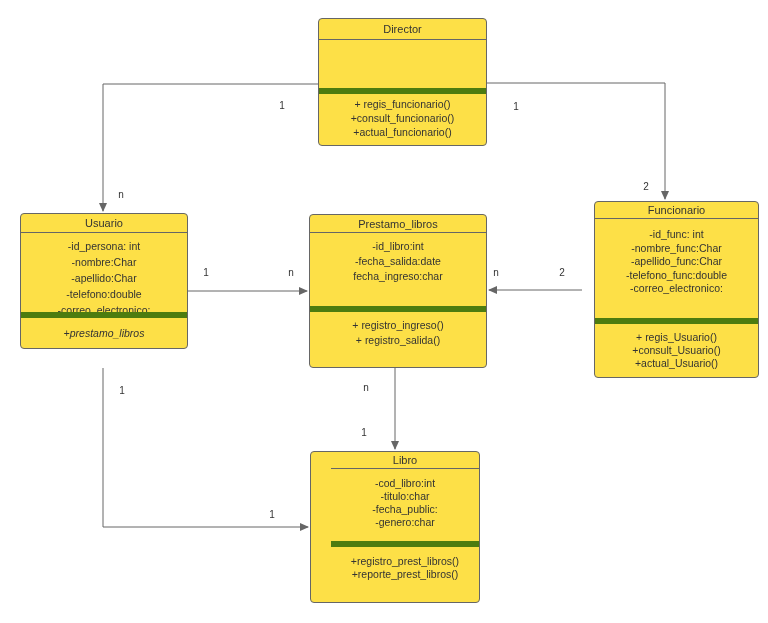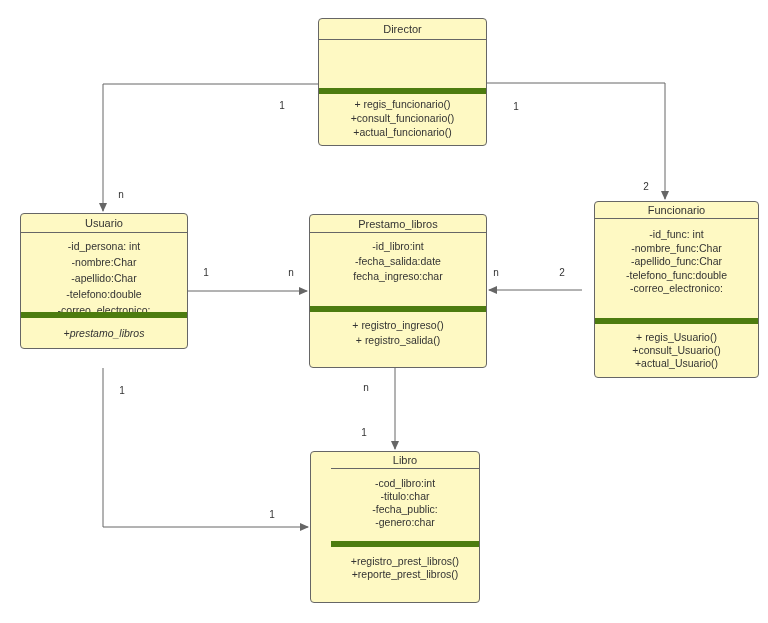--- a/index.html
+++ b/index.html
@@ -10,21 +10,21 @@
     height: 623px;
     background: #ffffff;
     font-family: "Liberation Sans", sans-serif;
     color: #333333;
     overflow: hidden;
   }
   svg.wires { position: absolute; left: 0; top: 0; width: 768px; height: 623px; }
 
   .uml-class {
     position: absolute;
-    background: #fef9c3;
+    background: #fde047;
     border: 1px solid #666666;
     border-radius: 4px;
     display: flex;
     flex-direction: column;
     font-size: 10.5px;
     text-align: center;
   }
   .uml-title {
     border-bottom: 1px solid #666666;
     display: flex; align-items: center; justify-content: center;

